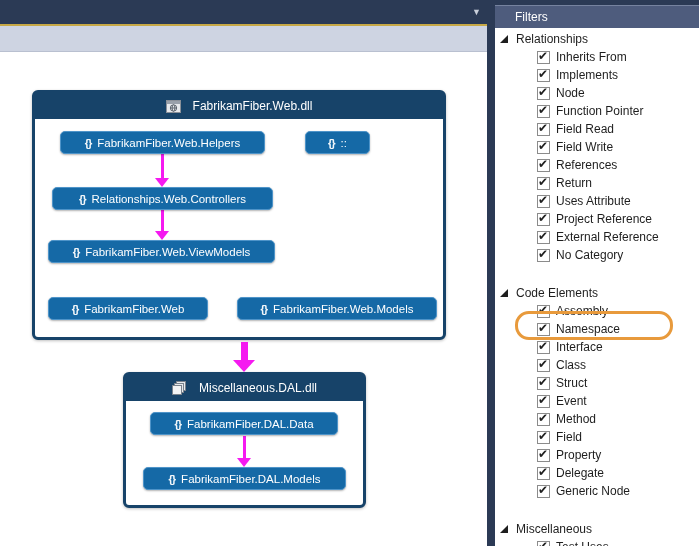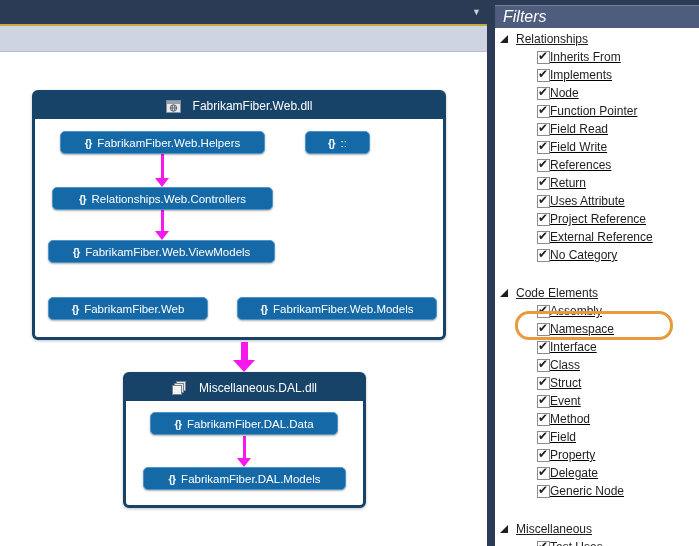--- a/index.html
+++ b/index.html
@@ -76,43 +76,43 @@
     position:absolute; left:487px; top:0; width:8px; height:546px;
     background:#2B3A55;
   }
   .panel {
     position:absolute; left:495px; top:0; width:204px; height:546px;
     background:#fff;
   }
   .panel-topstrip { height:5px; background:#2B3A55; }
   .panel-header {
     height:23px; background:#4E5C7D; border-top:1px solid #76839F;
-    color:#FFFFFF; font-size:16px;
-    display:flex; align-items:center; padding-left:8px;font-style:italic;
+    color:#FFFFFF; font-size:12px;
+    display:flex; align-items:center; padding-left:20px;
   }
   .tree { padding-top:2px; position:relative; }
-  .row { height:18px; display:flex; align-items:center;text-decoration:underline; }
+  .row { height:18px; display:flex; align-items:center; }
   .section-row { padding-left:4px; color:#1E1E1E; font-size:12px; }
   .section-row.gap { margin-top:20px; }
   .tri {
     width:0; height:0; margin:0 8px 0 1px;
     border-style:solid; border-width:0 0 8px 8px;
     border-color:transparent transparent #1E1E1E transparent;
   }
   .item-row { padding-left:42px; }
   .cbx {
     width:13px; height:13px; background:#fff;
     border:1px solid #8B8B8B; flex:0 0 13px;
     position:relative;
   }
   .cbx .mark {
     position:absolute; left:0px; top:-3px;
     font-size:12px; color:#1E1E1E; line-height:14px;
   }
-  .item-label { font-size:12px; color:#1E1E1E; white-space:nowrap; }
+  .item-label { margin-left:6px; font-size:12px; color:#1E1E1E; white-space:nowrap; }
   .orange-highlight {
     position:absolute; left:20px; top:283px; width:158px; height:29px;
     border:3px solid #E89A3C; border-radius:14px;
     pointer-events:none; z-index:5;
   }
   .hdr-icon { flex:0 0 auto; display:block; }
 </style>
 </head>
 <body>
 

